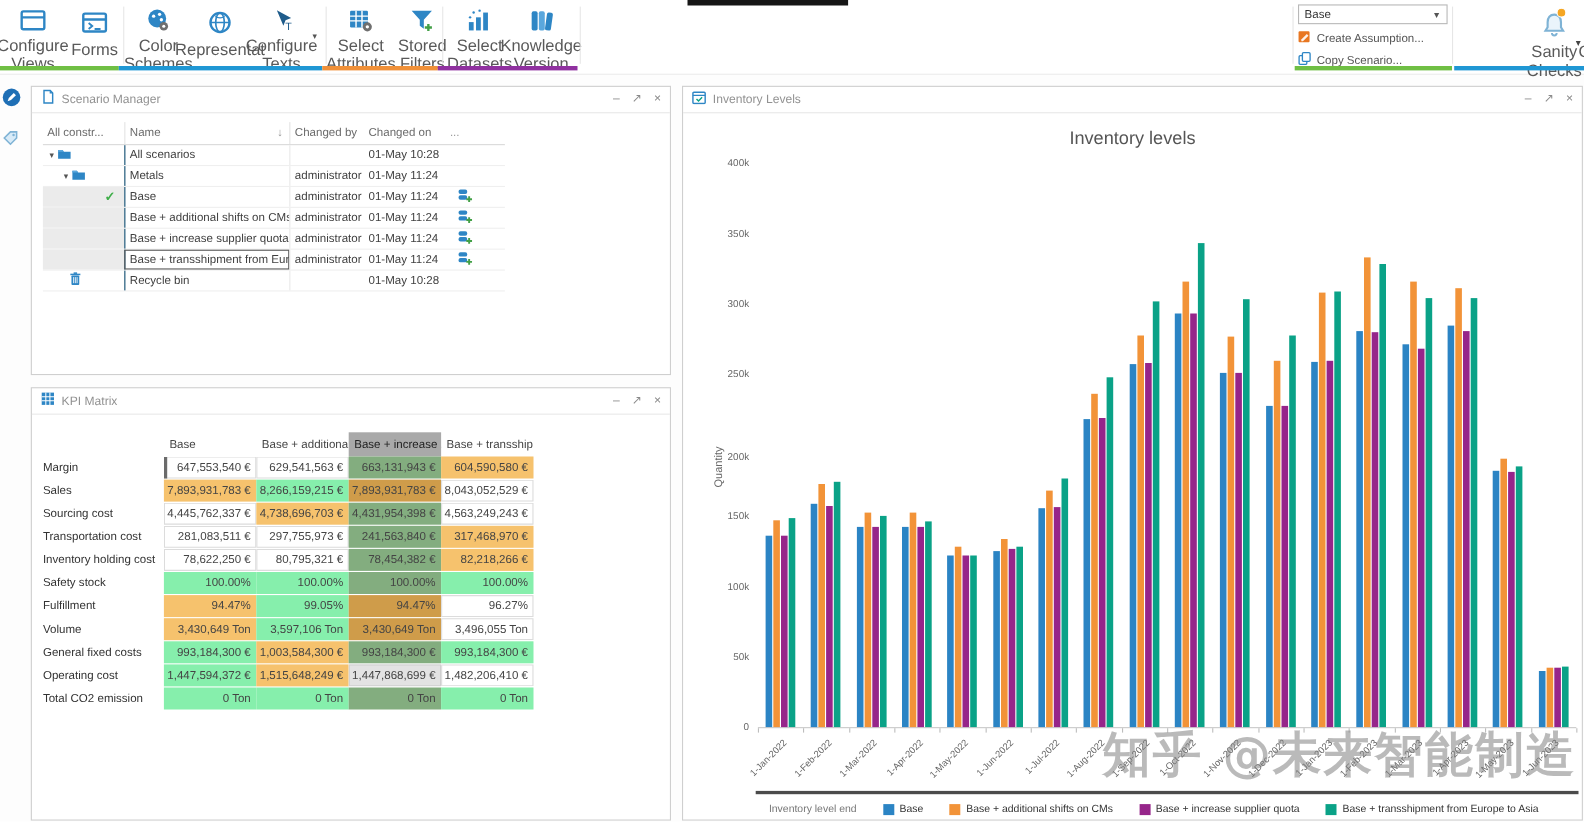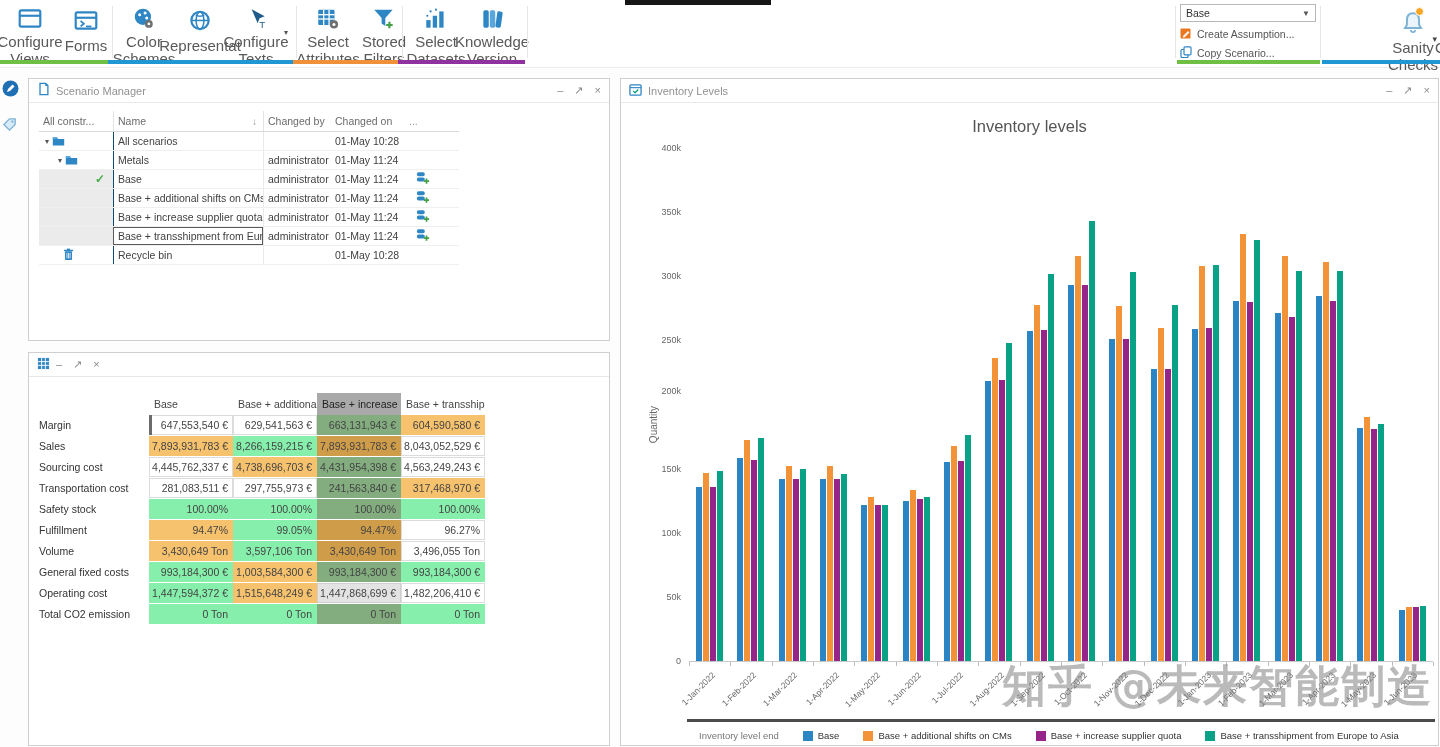--- a/index.html
+++ b/index.html
@@ -443,20 +443,21 @@
     <div class="phead">
       <span>
         <svg width="13" height="13" viewBox="0 0 14 14">
             <rect x="1" y="1" width="12" height="12" fill="#2e86c5"></rect>
             <line x1="1" y1="5" x2="13" y2="5" stroke="#fff"></line>
             <line x1="1" y1="9" x2="13" y2="9" stroke="#fff"></line>
             <line x1="5" y1="1" x2="5" y2="13" stroke="#fff"></line>
             <line x1="9" y1="1" x2="9" y2="13" stroke="#fff"></line>
           </svg>
       </span>
+      <span class="ptitle">KPI Matrix</span>
       <span class="pctrl">
         <span>–</span>
         <span>↗</span>
         <span>×</span>
       </span>
     </div>
     <div class="kpi-table" id="kpi-table">
         <div class="kpi-hrow">
           <div></div>
           <div>Base</div>
@@ -484,20 +485,27 @@
           <div class="kpi-cell c-orange">4,738,696,703 €</div>
           <div class="kpi-cell c-green_sel">4,431,954,398 €</div>
           <div class="kpi-cell c-white">4,563,249,243 €</div>
         </div>
         <div class="kpi-row">
           <div class="rlabel">Transportation cost</div>
           <div class="kpi-cell c-white">281,083,511 €</div>
           <div class="kpi-cell c-white">297,755,973 €</div>
           <div class="kpi-cell c-green_sel">241,563,840 €</div>
           <div class="kpi-cell c-orange">317,468,970 €</div>
+        </div>
+        <div class="kpi-row">
+          <div class="rlabel">Inventory holding cost</div>
+          <div class="kpi-cell c-white">78,622,250 €</div>
+          <div class="kpi-cell c-white">80,795,321 €</div>
+          <div class="kpi-cell c-green_sel">78,454,382 €</div>
+          <div class="kpi-cell c-orange">82,218,266 €</div>
         </div>
         <div class="kpi-row">
           <div class="rlabel">Safety stock</div>
           <div class="kpi-cell c-green">100.00%</div>
           <div class="kpi-cell c-green">100.00%</div>
           <div class="kpi-cell c-green_sel">100.00%</div>
           <div class="kpi-cell c-green">100.00%</div>
         </div>
         <div class="kpi-row">
           <div class="rlabel">Fulfillment</div>
@@ -553,21 +561,21 @@
         <span>×</span>
       </span>
     </div>
     <div class="ctitle">Inventory levels</div>
     <div class="ylab">Quantity</div>
     <div class="plot" id="plot">
         <span class="ytick" style="top: 515px;">0</span>
         <span class="ytick" style="top: 450.875px;">50k</span>
         <span class="ytick" style="top: 386.75px;">100k</span>
         <span class="ytick" style="top: 322.625px;">150k</span>
-        <span class="ytick" style="top: 245px;">200k</span>
+        <span class="ytick" style="top: 269px;">200k</span>
         <span class="ytick" style="top: 194.375px;">250k</span>
         <span class="ytick" style="top: 130.25px;">300k</span>
         <span class="ytick" style="top: 66.125px;">350k</span>
         <span class="ytick" style="top: 2px;">400k</span>
         <div class="xtickmark" style="left: 0px; top: 521px;"></div>
         <div class="xtickmark" style="left: 41.3px; top: 521px;"></div>
         <div class="xtickmark" style="left: 82.7px; top: 521px;"></div>
         <div class="xtickmark" style="left: 124px; top: 521px;"></div>
         <div class="xtickmark" style="left: 165.3px; top: 521px;"></div>
         <div class="xtickmark" style="left: 206.7px; top: 521px;"></div>

